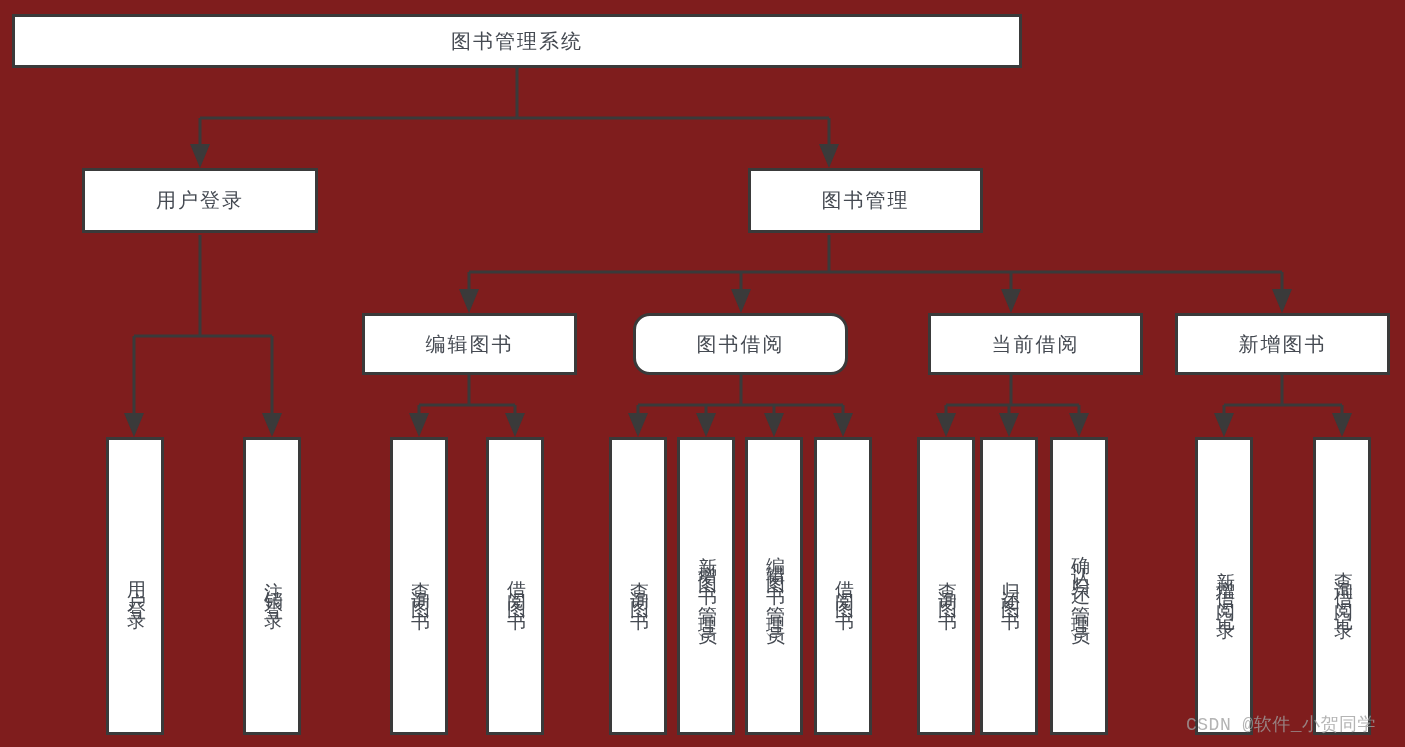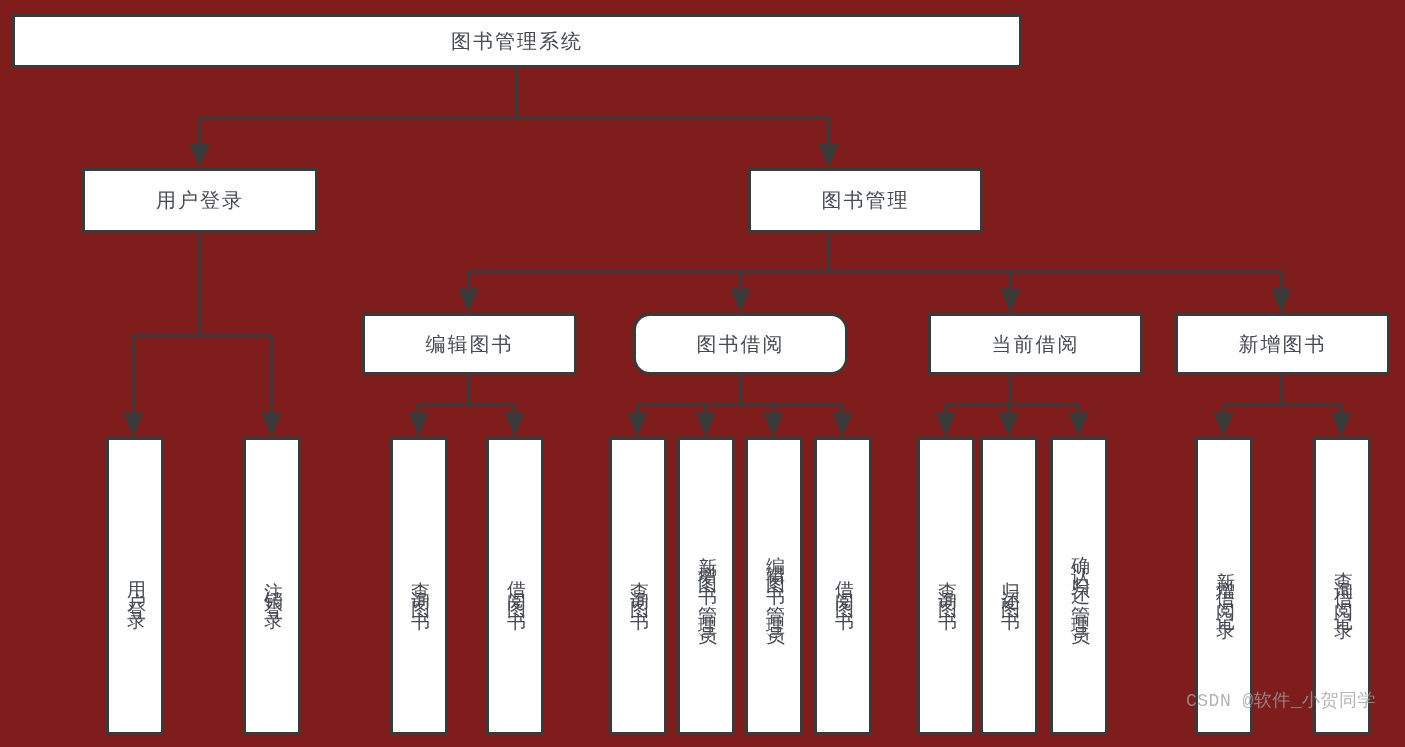--- a/index.html
+++ b/index.html
@@ -33,21 +33,21 @@
   .v-node {
     writing-mode: vertical-rl;
     text-orientation: mixed;
     font-size: 19px;
     letter-spacing: 10px;
     line-height: 1;
   }
   .watermark {
     position: absolute;
     left: 1186px;
-    top: 688px;
+    top: 712px;
     width: 210px;
     font-size: 18px;
     color: #9f9f9f;
     opacity: 0.78;
     white-space: nowrap;
     letter-spacing: 0.5px;
     z-index: 5;
   }
 </style>
 </head>

